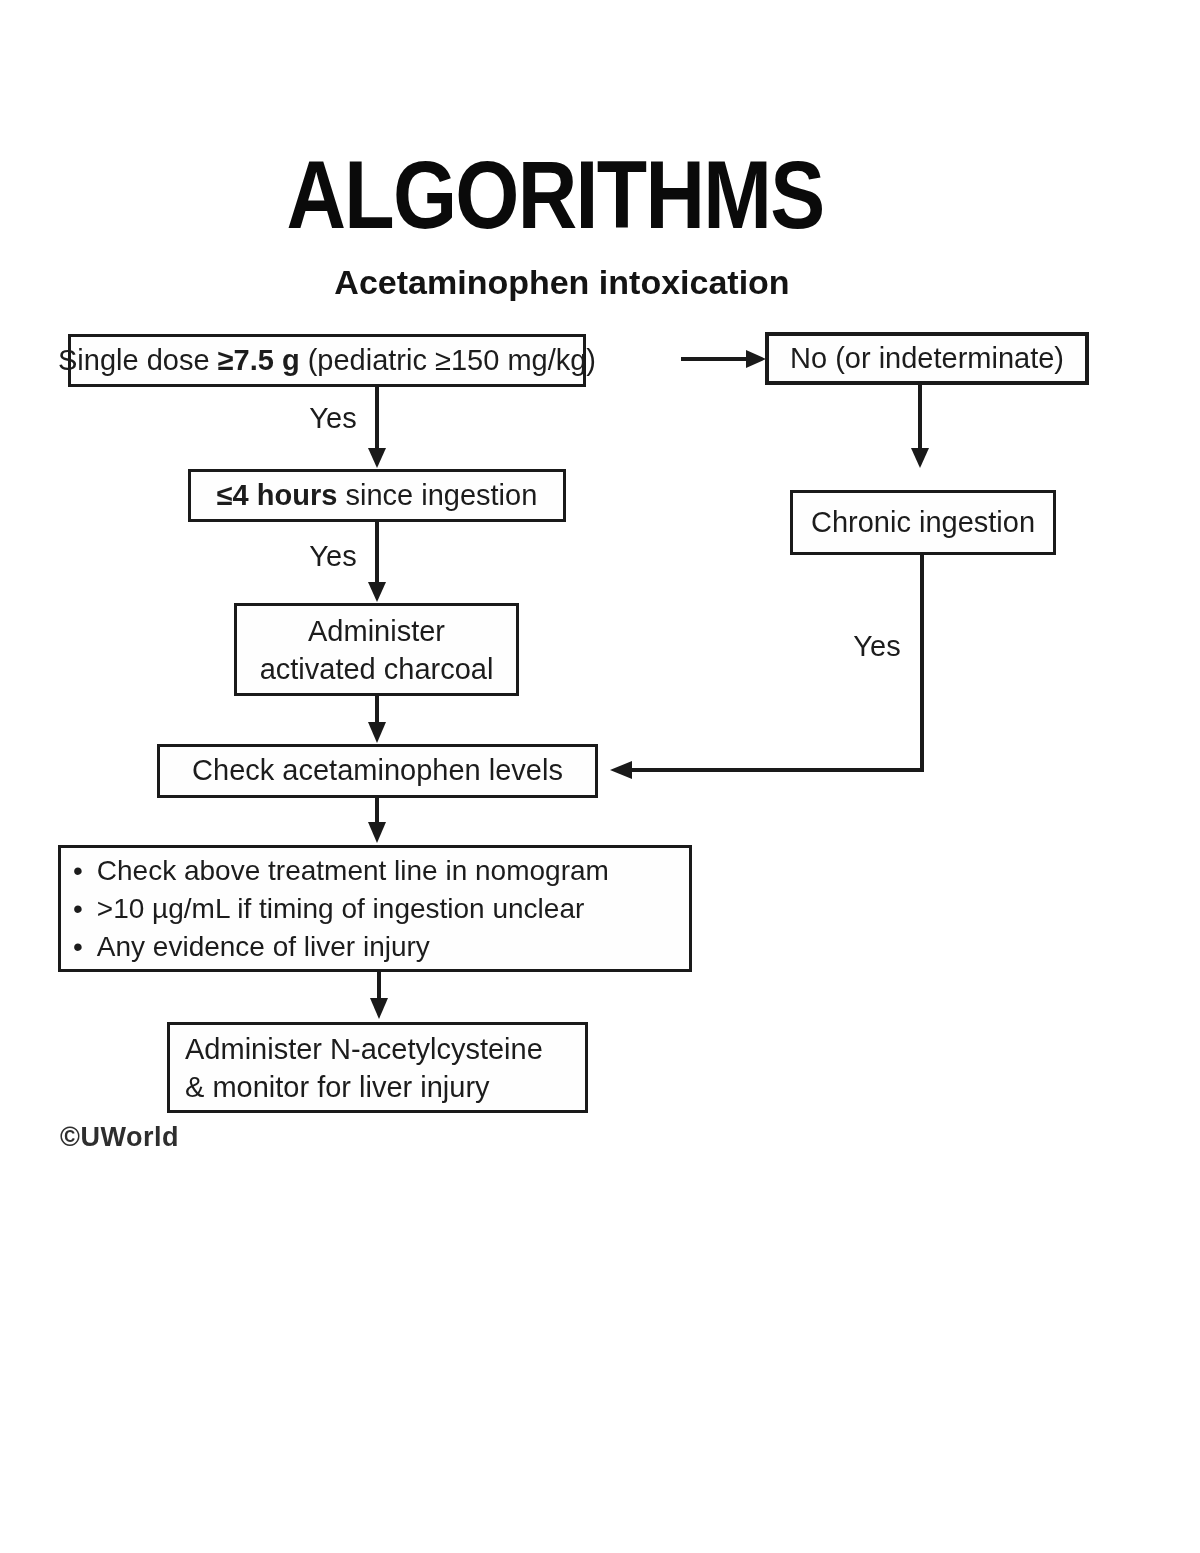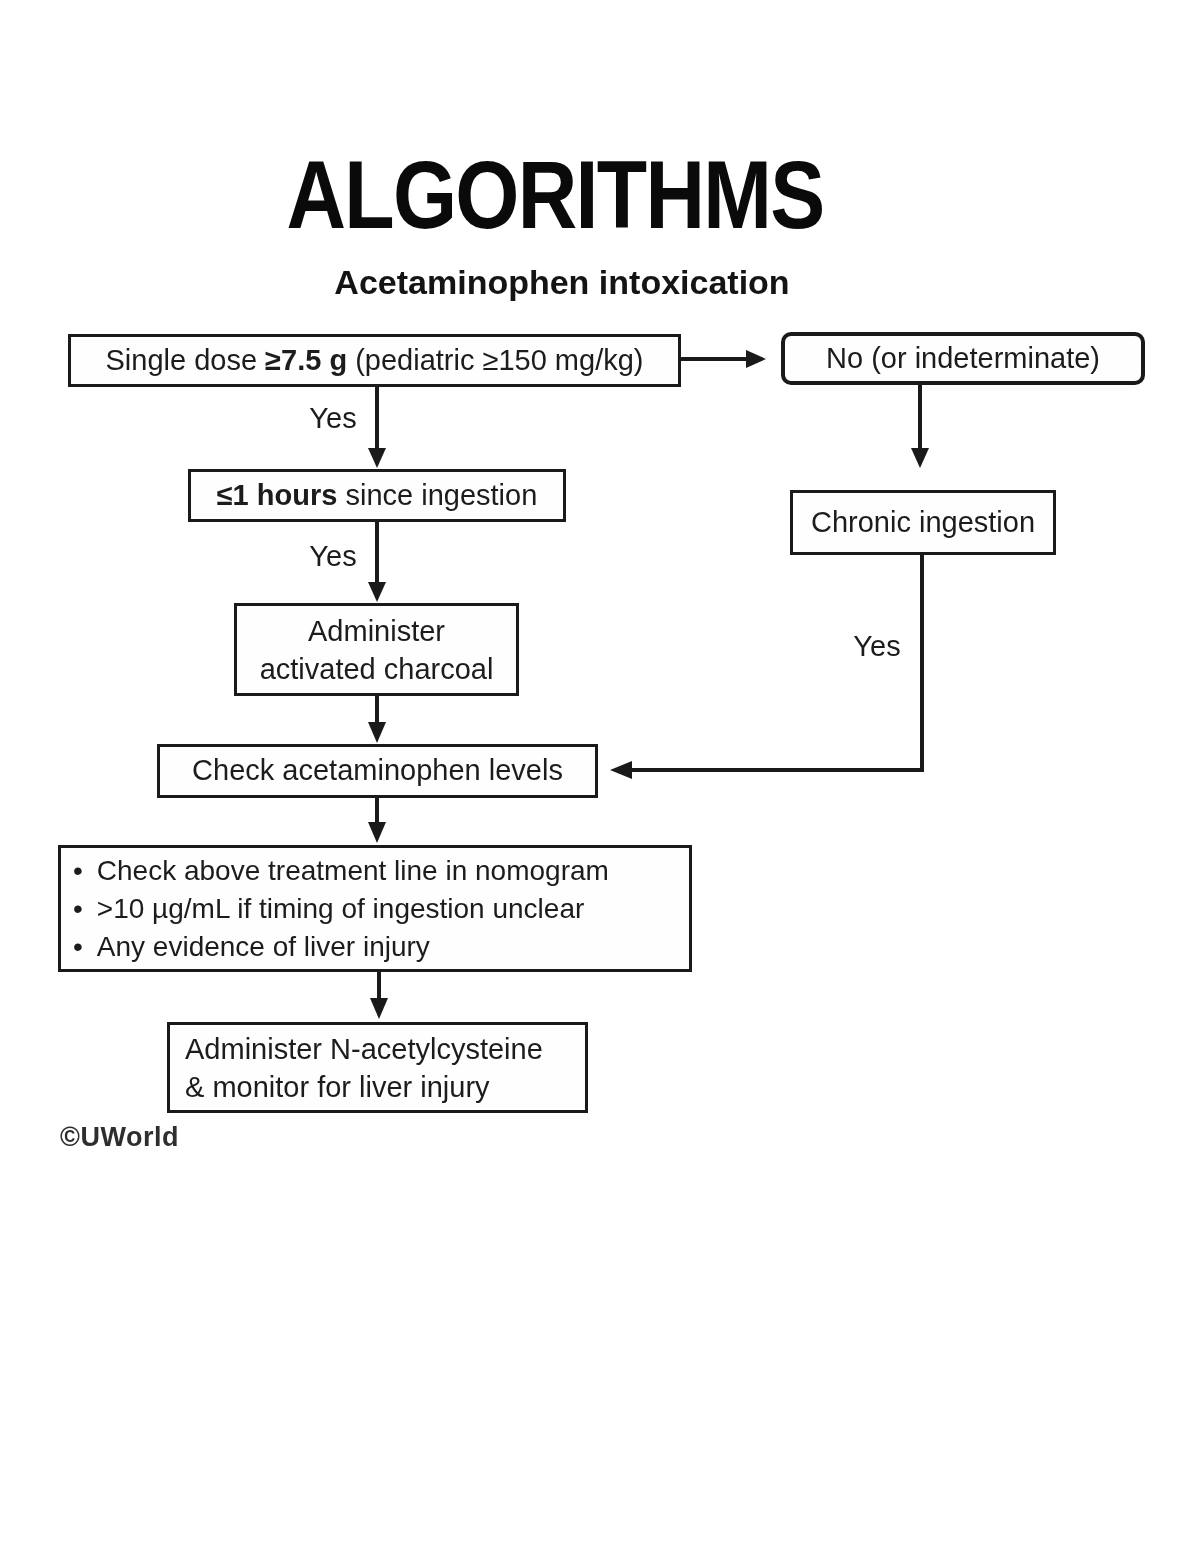--- a/index.html
+++ b/index.html
@@ -133,34 +133,34 @@
     <g>
       <line x1="377" y1="797" x2="377" y2="824" stroke="#1a1a1a" stroke-width="4"></line>
       <polygon points="368,822 386,822 377,843" fill="#1a1a1a"></polygon>
     </g>
     <g>
       <line x1="379" y1="971" x2="379" y2="1000" stroke="#1a1a1a" stroke-width="4"></line>
       <polygon points="370,998 388,998 379,1019" fill="#1a1a1a"></polygon>
     </g>
   </svg>
 
-  <div class="box" style="left:68px; top:334px; width:613px; height:53px;">
+  <div class="box" style="left:68px; top:334px; width:518px; height:53px;">
     <span>Single dose </span>
       <span class="bold">≥7.5 g</span>
       <span> (pediatric ≥150 mg/kg)</span>
   </div>
 
-  <div class="box thick" style="left:781px; top:332px; width:364px; height:53px;border-radius:10px;">
+  <div class="box thick" style="left:765px; top:332px; width:324px; height:53px;">
     <span>No (or indeterminate)</span>
   </div>
 
   <div class="yes-label" style="left:278px; top:402px;">Yes</div>
 
   <div class="box" style="left:188px; top:469px; width:378px; height:53px;">
-    <span class="bold">≤1 hours</span>
+    <span class="bold">≤4 hours</span>
       <span> since ingestion</span>
   </div>
 
   <div class="box" style="left:790px; top:471px; width:266px; height:65px;margin-top:19px;">
     <span>Chronic ingestion</span>
   </div>
 
   <div class="yes-label" style="left:278px; top:540px;">Yes</div>
 
   <div class="yes-label" style="left:822px; top:630px;">Yes</div>

